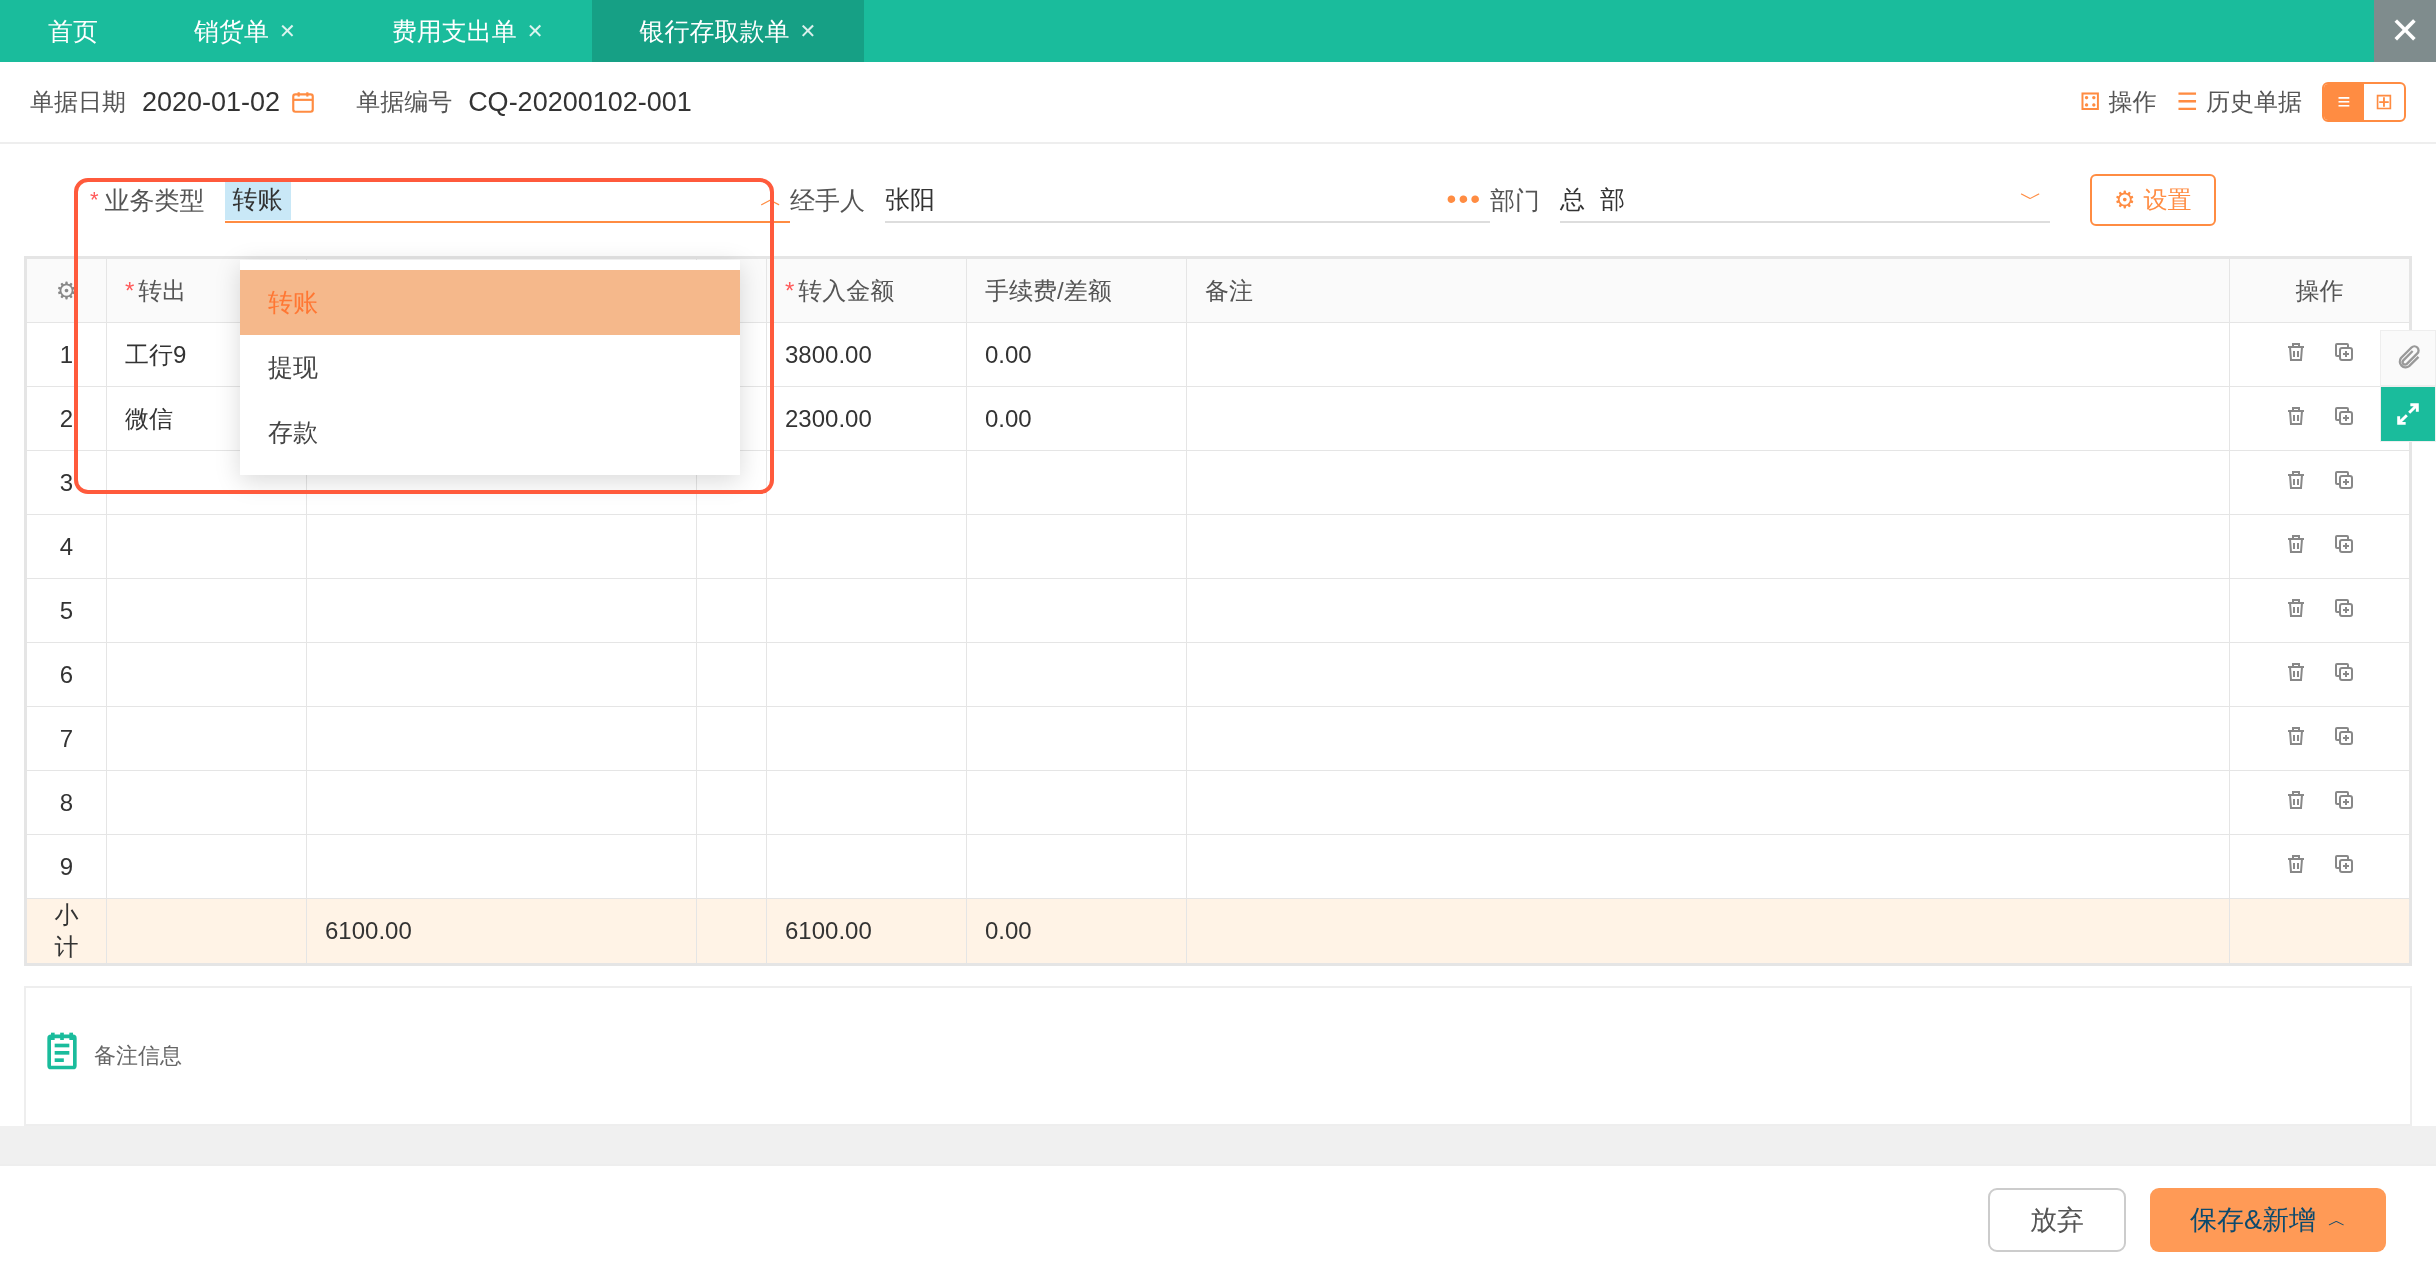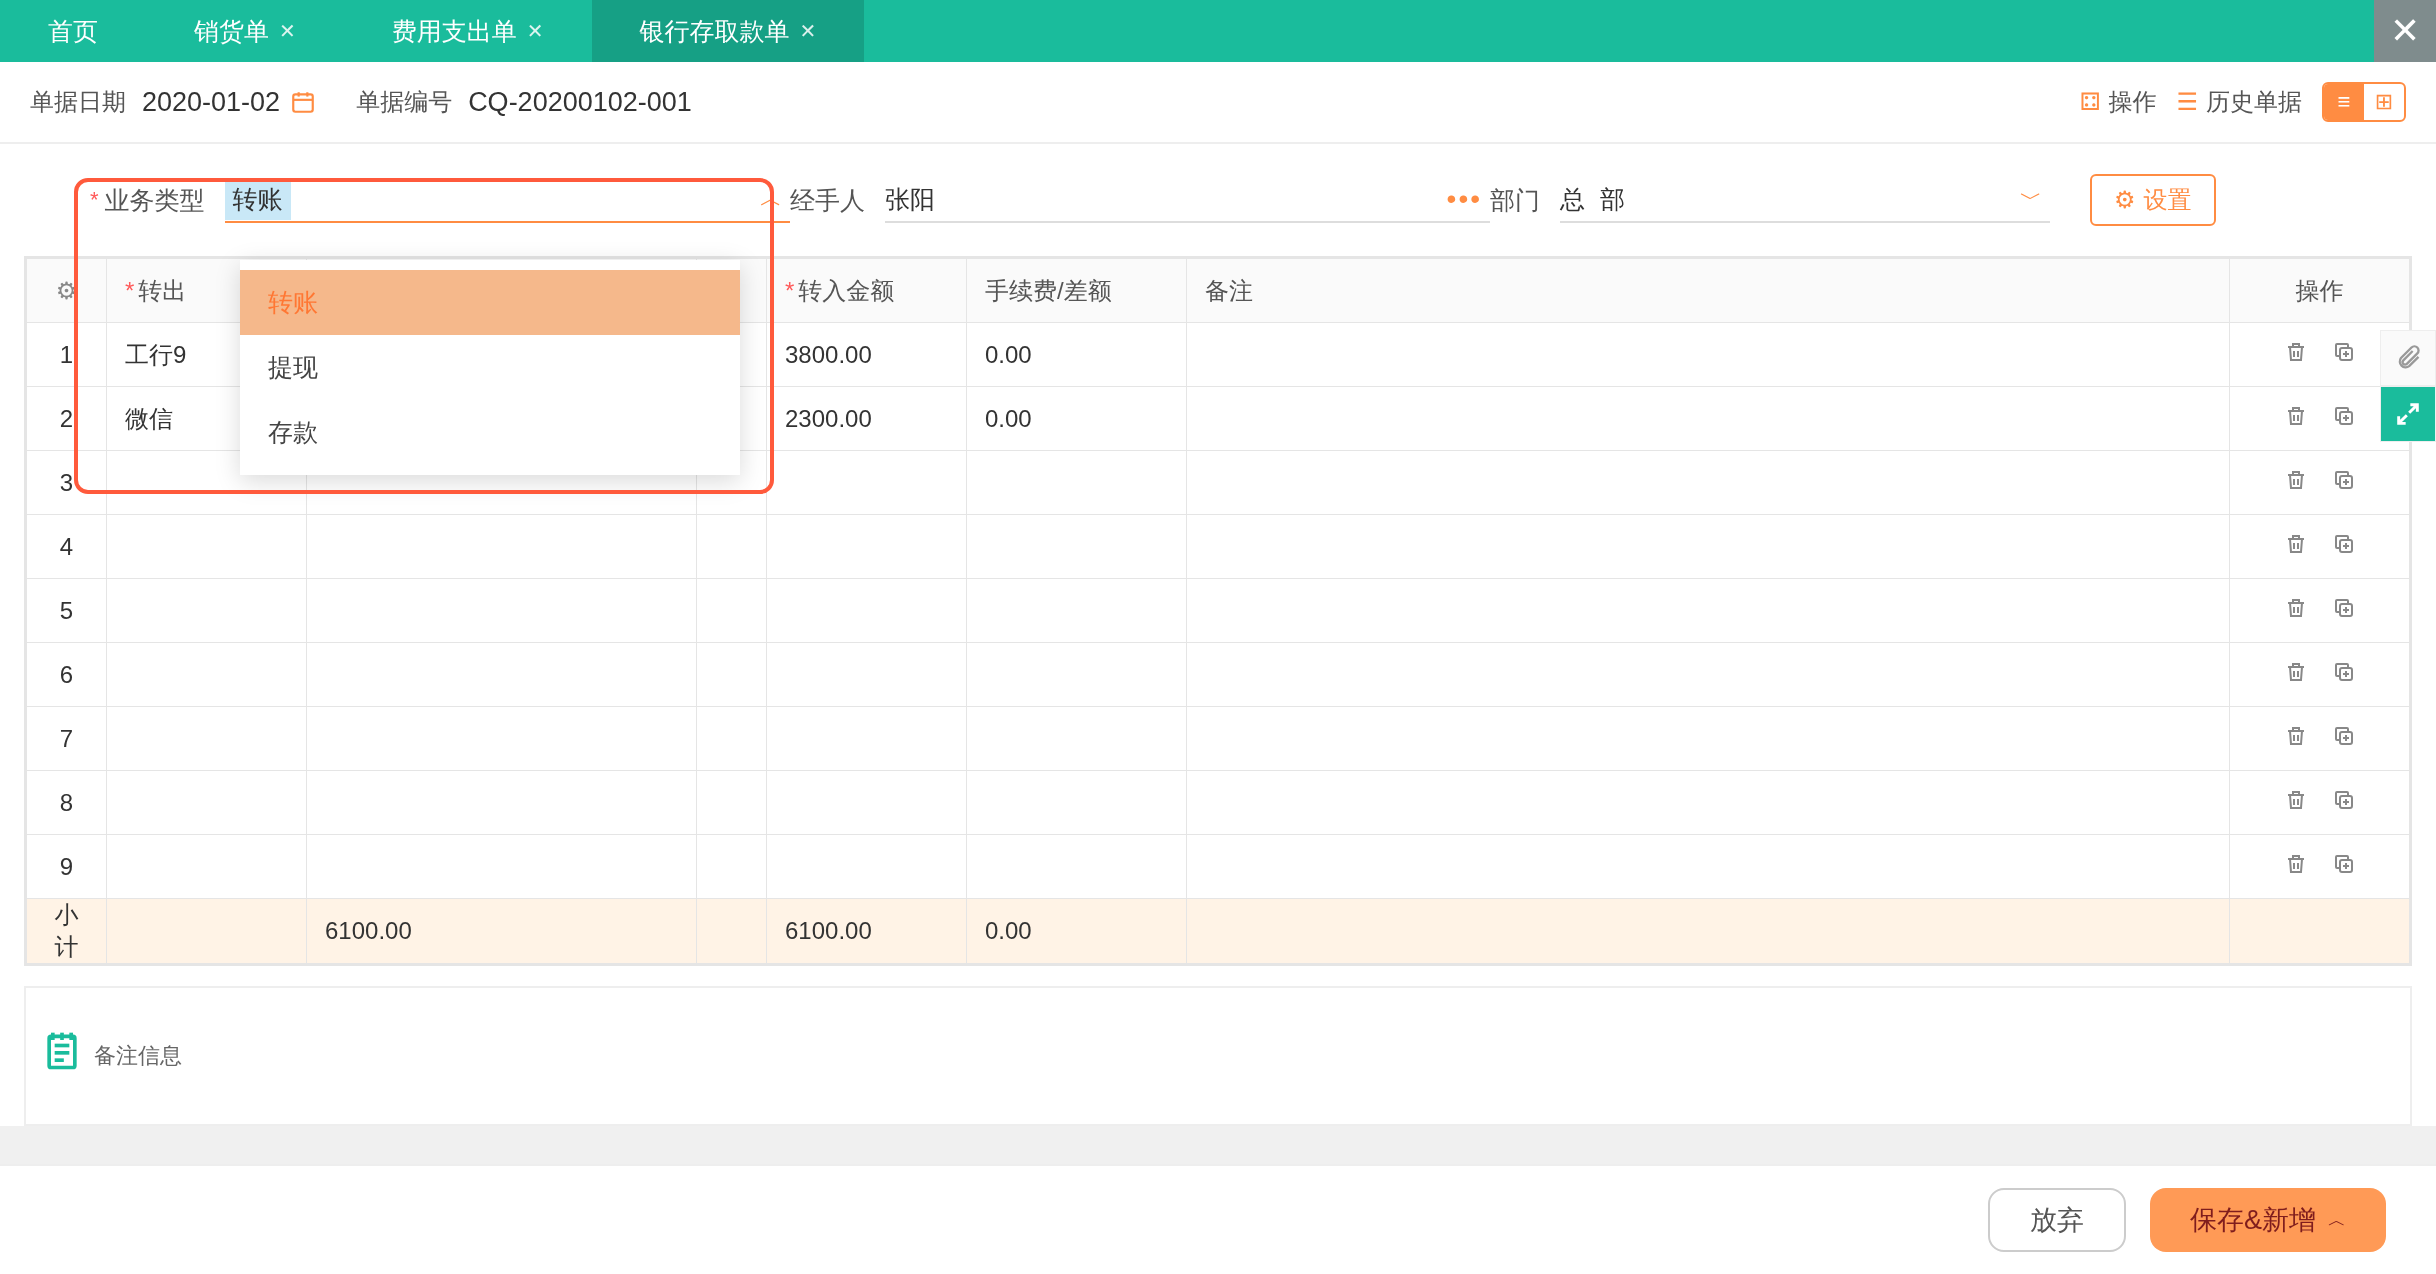--- a/index.html
+++ b/index.html
@@ -48,23 +48,23 @@
 .gear-cell{text-align:center;color:#888}
 .subtotal-row td{background:#fff3e6}
 .act-icons{display:flex;gap:24px;justify-content:center;color:#777}
 .act-icons svg{cursor:pointer}
 .remark-section{margin:20px 24px;background:#fff;border:2px solid #eee;display:flex;align-items:center;height:140px}
 .remark-left{width:170px;display:flex;flex-direction:row;align-items:center;justify-content:center;gap:10px;border-right:0}
 .remark-icon{color:#1abc9c;font-size:44px}
 .remark-label{color:#666;font-size:22px}
 .remark-input{flex:1;padding:0 30px;color:#bbb;font-size:25px;border-bottom:2px solid #ddd;margin:0 30px;height:50px;display:flex;align-items:center}
 .footer{position:absolute;bottom:0;left:0;right:0;height:110px;background:#fff;border-top:2px solid #eee;display:flex;align-items:center;justify-content:flex-end;padding:0 50px;gap:24px}
-.btn{height:64px;padding:0 40px;border-radius:16px;font-size:27px;display:flex;align-items:center;cursor:pointer}
+.btn{height:64px;padding:0 40px;border-radius:9px;font-size:27px;display:flex;align-items:center;cursor:pointer}
 .btn-cancel{background:#fff;border:2px solid #ccc;color:#555}
-.btn-save{background:#ff9a56;color:#7f1d1d;border:none}
+.btn-save{background:#ff9a56;color:#0c4a6e;border:none}
 .btn-save .caret{margin-left:12px;font-size:18px}
 .side-tools{position:absolute;right:0;top:330px;width:56px}
 .side-btn{width:56px;height:56px;background:#fafafa;border:1px solid #eee;display:flex;align-items:center;justify-content:center;margin-bottom:0;color:#888}
 .side-btn.teal{background:#1abc9c;color:#fff}
 </style>
 </head>
 <body>
 
 <div class="topbar">
   <div class="tab">

